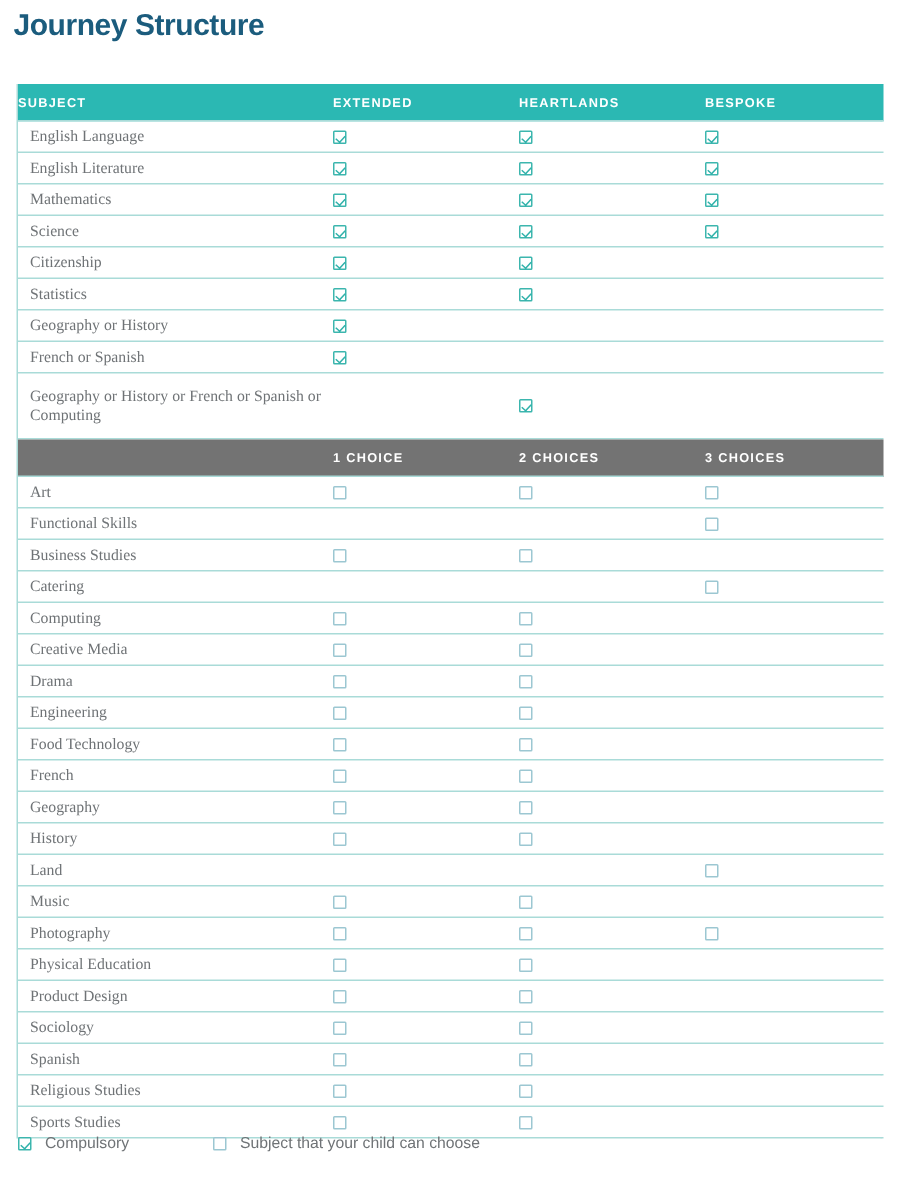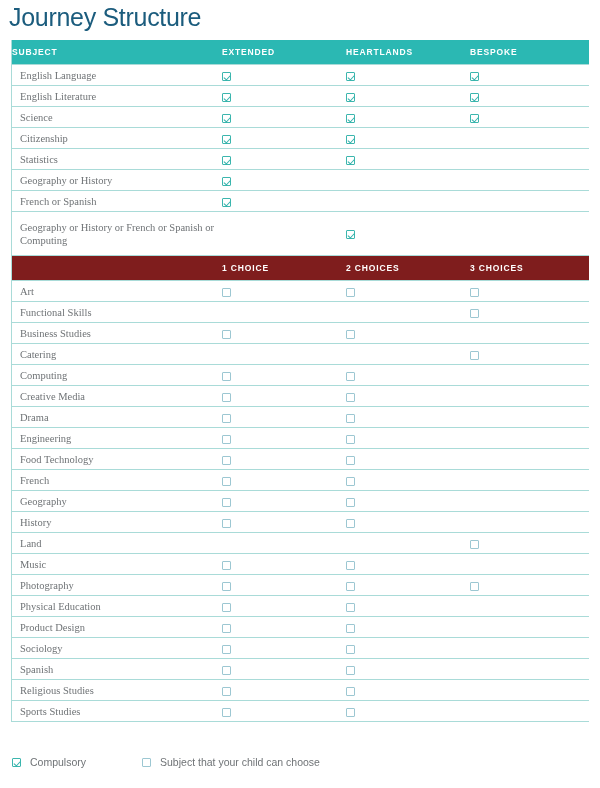--- a/index.html
+++ b/index.html
@@ -8,30 +8,30 @@
     height: 788px;
     background: #ffffff;
     font-family: "Liberation Sans", sans-serif;
   }
   body {
     position: relative;
     overflow: hidden;
   }
 
   .page-title {
-    font-size: 25px;
-    font-weight: normal;
+    font-size: 20px;
+    font-weight: bold;
     color: #1b5c7d;
     letter-spacing: -0.3px;
     padding: 2px 16px 0 9px;
     line-height: 30px;
   }
 
   .table-wrap {
-    margin: 8px 12px 0 11px;
+    margin: 24px 12px 0 11px;
     border: 1px solid #a9dbd8;
     border-top: none;
     border-bottom: none;
   }
 
   table.jtable {
     width: 100%;
     border-collapse: collapse;
     table-layout: fixed;
   }
@@ -45,21 +45,21 @@
     color: #ffffff;
     font-size: 8.5px;
     font-weight: bold;
     letter-spacing: 0.85px;
     text-align: left;
     padding: 7px 0 7px 0;
     height: 21px;
     vertical-align: middle;
   }
   thead.navy th {
-    background: #7f1d1d;
+    background: #737373;
     color: #ffffff;
     font-size: 8.5px;
     font-weight: bold;
     letter-spacing: 0.85px;
     text-align: left;
     padding: 7px 0 7px 0;
     height: 21px;
     vertical-align: middle;
   }
   th.h-subject { padding-left: 8px; }
@@ -146,20 +146,26 @@
           <td class="cell"><span class="cbx checked"></span></td>
           <td class="cell"><span class="cbx checked"></span></td>
         </tr>
         <tr>
           <td class="subject">English Literature</td>
           <td class="cell"><span class="cbx checked"></span></td>
           <td class="cell"><span class="cbx checked"></span></td>
           <td class="cell"><span class="cbx checked"></span></td>
         </tr>
         <tr>
+          <td class="subject">Mathematics</td>
+          <td class="cell"><span class="cbx checked"></span></td>
+          <td class="cell"><span class="cbx checked"></span></td>
+          <td class="cell"><span class="cbx checked"></span></td>
+        </tr>
+        <tr>
           <td class="subject">Science</td>
           <td class="cell"><span class="cbx checked"></span></td>
           <td class="cell"><span class="cbx checked"></span></td>
           <td class="cell"><span class="cbx checked"></span></td>
         </tr>
         <tr>
           <td class="subject">Citizenship</td>
           <td class="cell"><span class="cbx checked"></span></td>
           <td class="cell"><span class="cbx checked"></span></td>
           <td class="cell"></td>

